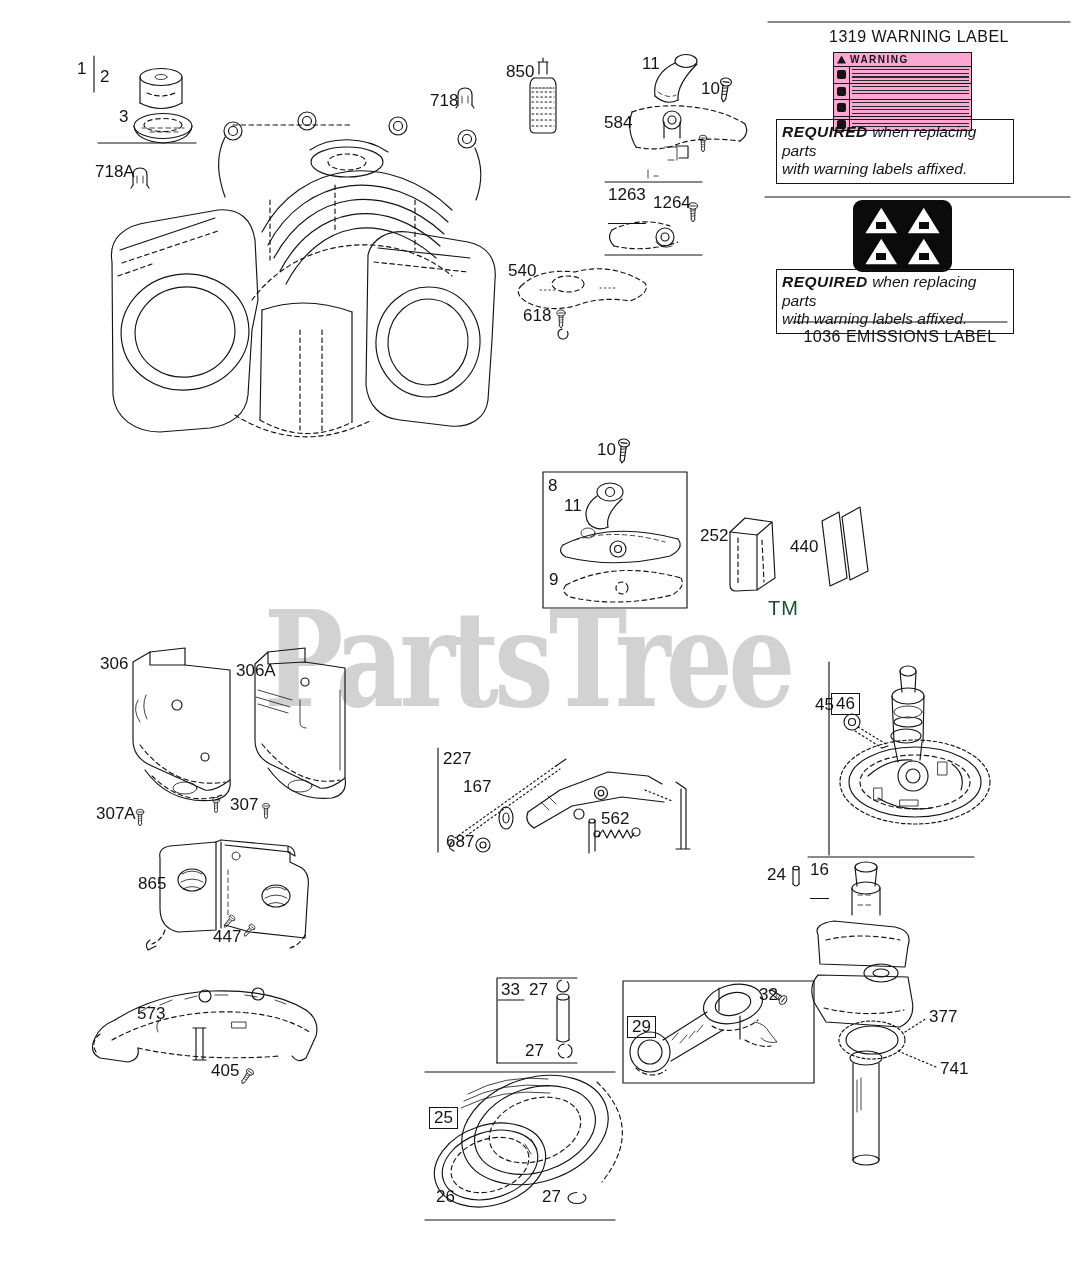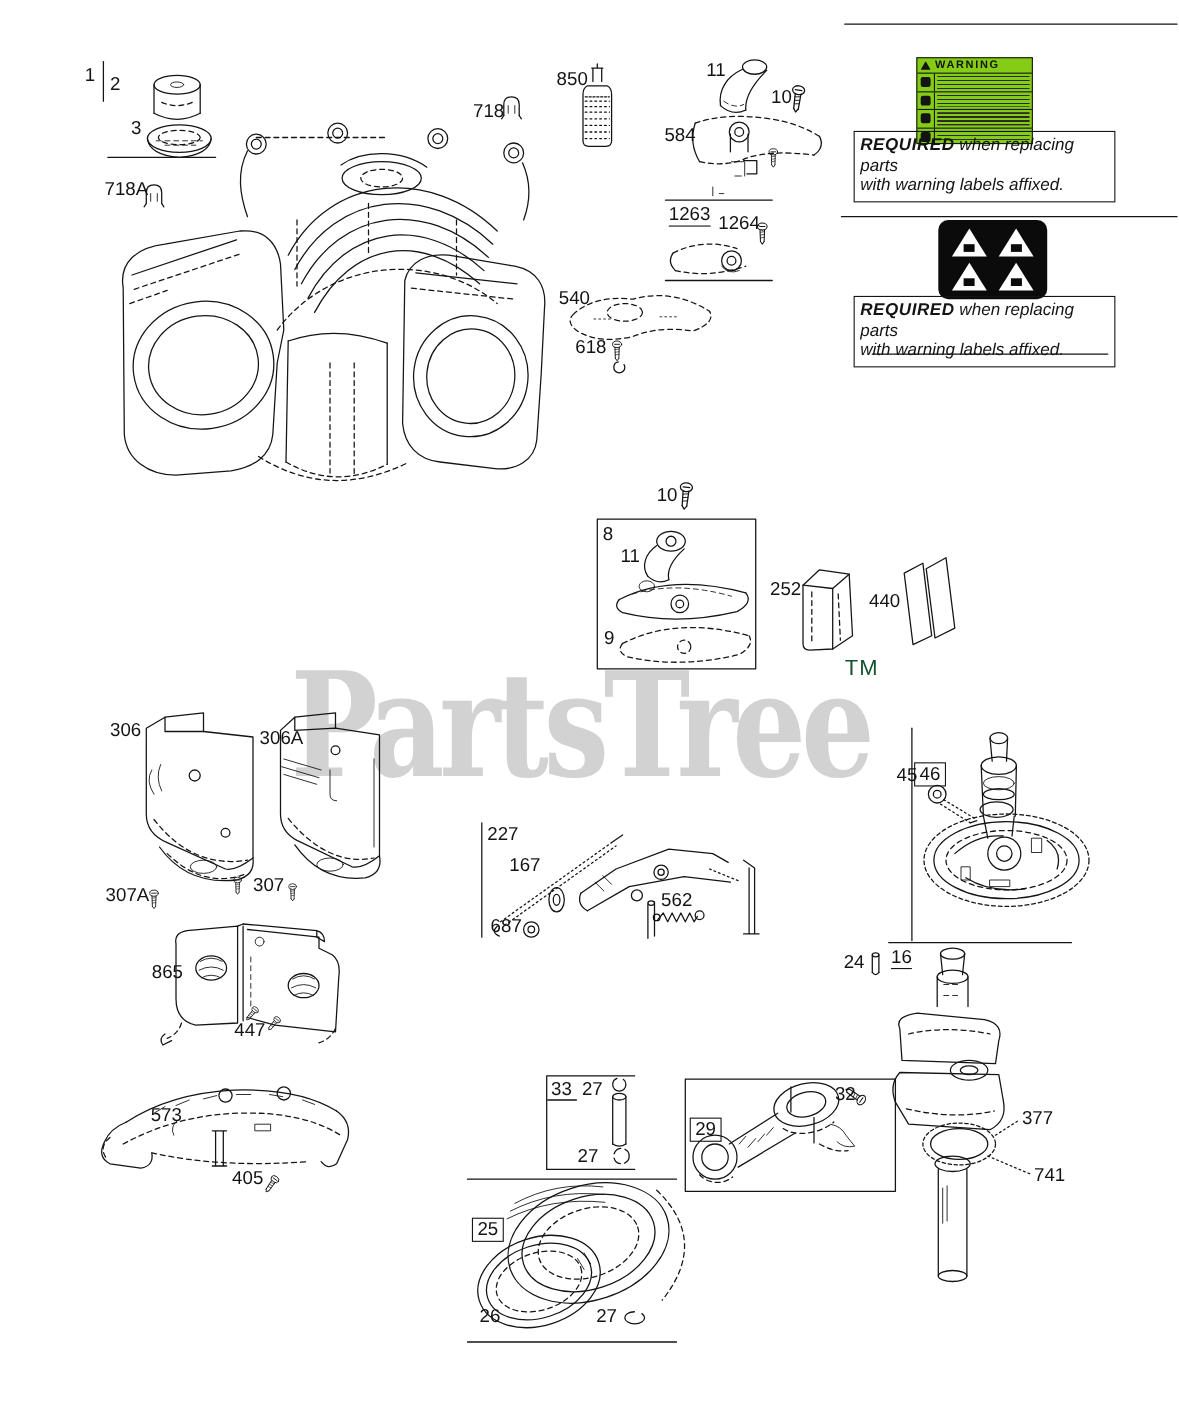--- a/index.html
+++ b/index.html
@@ -14,29 +14,29 @@
   
   #art{position:absolute;left:0;top:0;z-index:1;}
   #art path,#art line,#art ellipse,#art circle,#art rect,#art polyline,#art polygon
       {fill:none;stroke:#141414;stroke-width:1.15;stroke-linecap:round;stroke-linejoin:round;}
   #art .d{stroke-dasharray:4.5 3.5;}
   #art .dt{stroke-dasharray:1.6 2.8;}
   #art .th{stroke-width:.8;}
   
   .plabel{position:absolute;z-index:2;font-size:17px;line-height:1;white-space:nowrap;}
   .boxed{border:1.5px solid #141414;padding:1px 4px 2px;margin-top:32px;}
-  .under{border-bottom:1.5px solid #141414;padding-bottom:2px;}
+  .under{border-bottom:1.5px solid #141414;padding-bottom:20px;}
   
   .wtitle{position:absolute;z-index:2;width:306px;text-align:center;font-size:16px;letter-spacing:.5px;}
   .reqbox{position:absolute;z-index:2;width:226px;border:1px solid #141414;padding:3px 5px 4px;
           font-size:15.5px;font-style:italic;line-height:1.2;}
   .reqbox b{font-style:italic;letter-spacing:.5px;}
   
-  #wlabel1{position:absolute;left:833px;top:52px;width:106px;height:79px;z-index:2;
-           border:1.5px solid #141414;background:#84cc16;box-sizing:border-box;text-align:center;}
+  #wlabel1{position:absolute;left:833px;top:52px;width:139px;height:79px;z-index:2;
+           border:1.5px solid #141414;background:#f9a8d4;box-sizing:border-box;text-align:center;}
   #wlabel1 .whead{height:13px;border-bottom:1.5px solid #141414;display:flex;align-items:center;
                   gap:4px;padding:0 3px;}
   #wlabel1 .wtri{width:9px;height:8px;background:#141414;clip-path:polygon(50% 0,100% 100%,0 100%);}
   #wlabel1 .wword{font-weight:bold;font-size:10px;letter-spacing:1.5px;}
   #wlabel1 .wrow{display:flex;height:15.5px;border-bottom:1px solid #141414;}
   #wlabel1 .wrow:last-child{border-bottom:none;}
   #wlabel1 .wicon{width:15px;border-right:1px solid #141414;display:flex;align-items:center;justify-content:center;}
   #wlabel1 .wblob{width:9px;height:9px;background:#141414;border-radius:2px;}
   #wlabel1 .wtext{flex:1;margin:2px 2px;background:repeating-linear-gradient(to bottom,#2a2a2a 0 1.3px,transparent 1.3px 3.6px);}
   
@@ -453,20 +453,21 @@
   <span class="plabel" style="left:940px;top:1060px">741</span>
   <span class="plabel" style="left:501px;top:981px">33</span>
   <span class="plabel" style="left:529px;top:981px">27</span>
   <span class="plabel" style="left:525px;top:1042px">27</span>
   <span class="plabel boxed" style="left:627px;top:984px">29</span>
   <span class="plabel" style="left:759px;top:986px">32</span>
   <span class="plabel boxed" style="left:429px;top:1075px">25</span>
   <span class="plabel" style="left:436px;top:1188px">26</span>
   <span class="plabel" style="left:542px;top:1188px">27</span>
 
+  <div class="wtitle" style="left:766px;top:28px">1319 WARNING LABEL</div>
 
   <div id="wlabel1">
     <div class="whead">
       <span class="wtri"></span>
       <span class="wword">WARNING</span>
     </div>
     <div class="wrow">
         <div class="wicon">
           <span class="wblob"></span>
         </div>
@@ -511,14 +512,15 @@
     <span class="tri">
         <i></i>
       </span>
   </div>
 
   <div class="reqbox" style="left:776px;top:269px">
     <b>REQUIRED</b><span> when replacing parts</span><br>
     <span>with warning labels affixed.</span>
   </div>
 
+  <div class="wtitle" style="left:747px;top:328px">1036 EMISSIONS LABEL</div>
 
 </div>
 
 </body></html>

